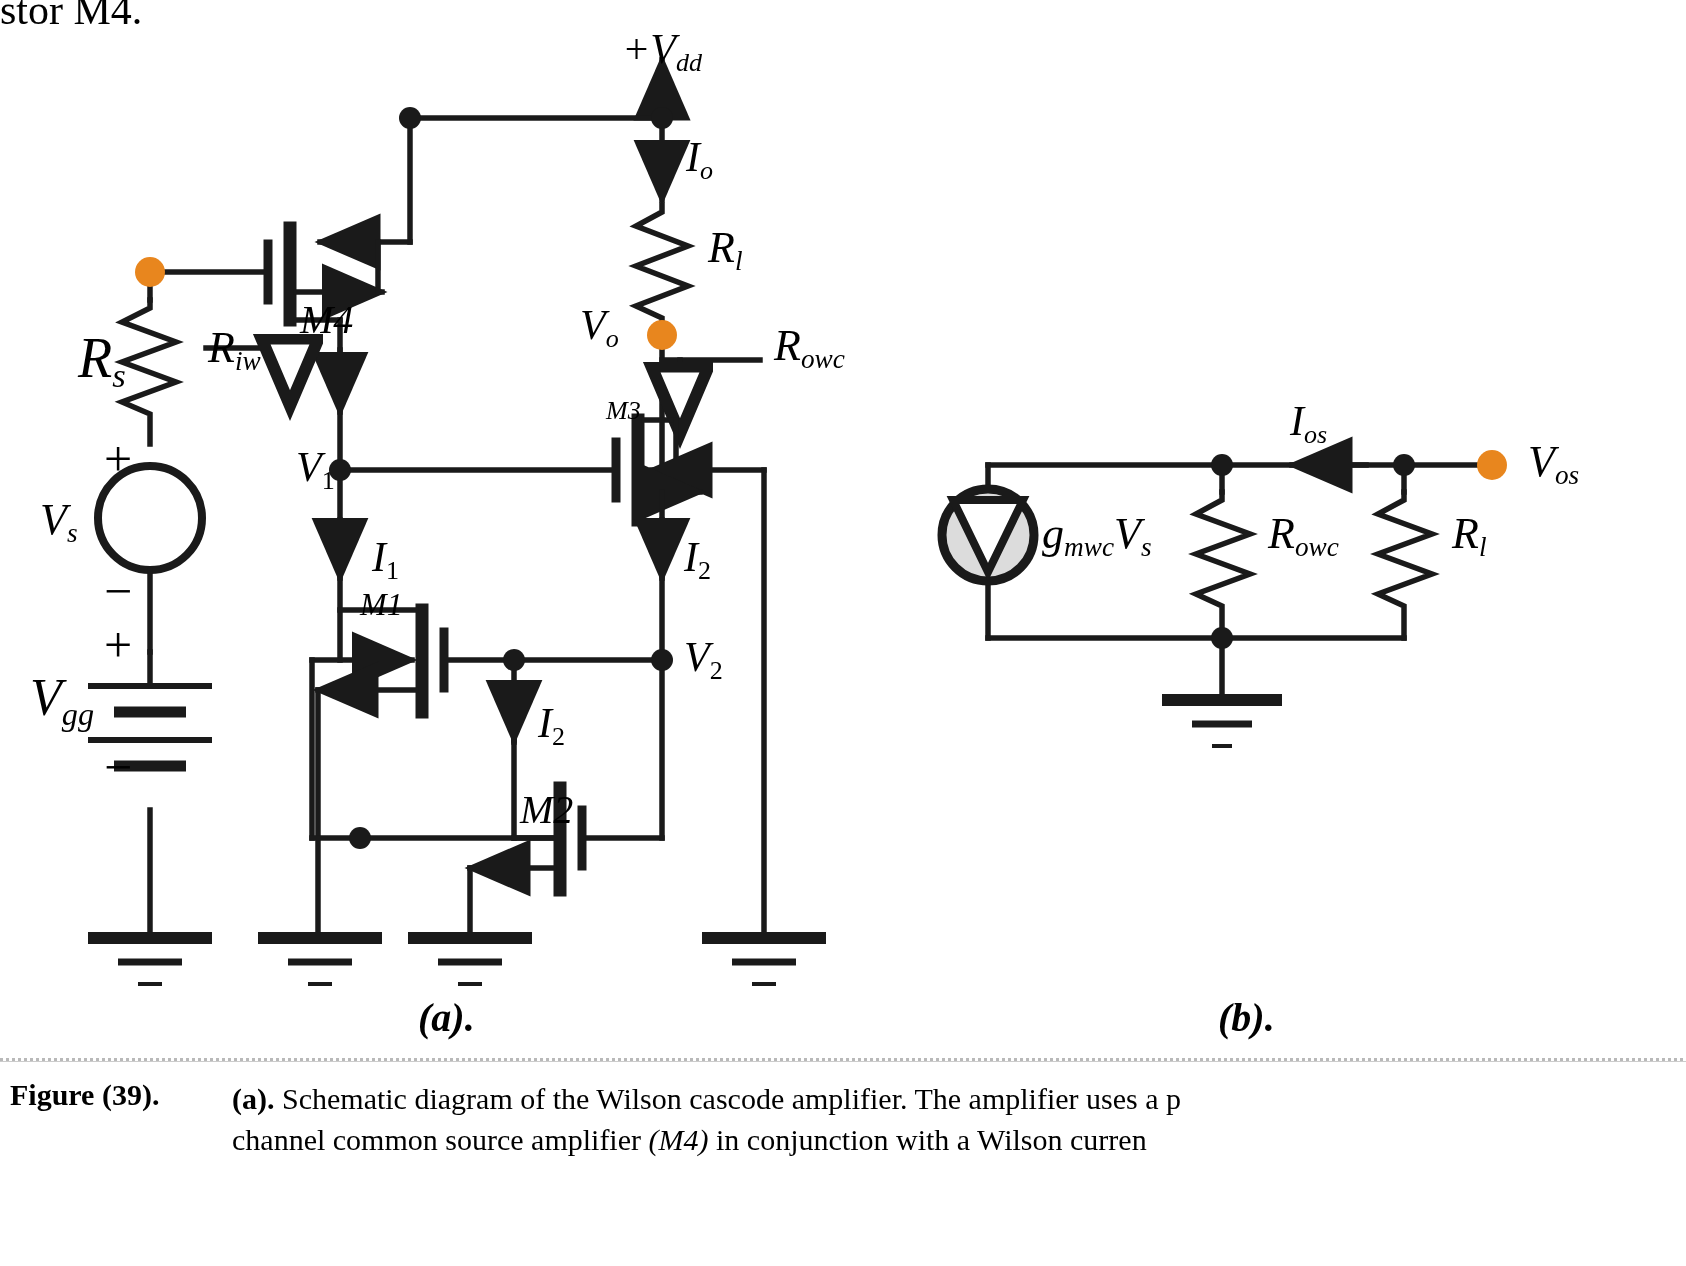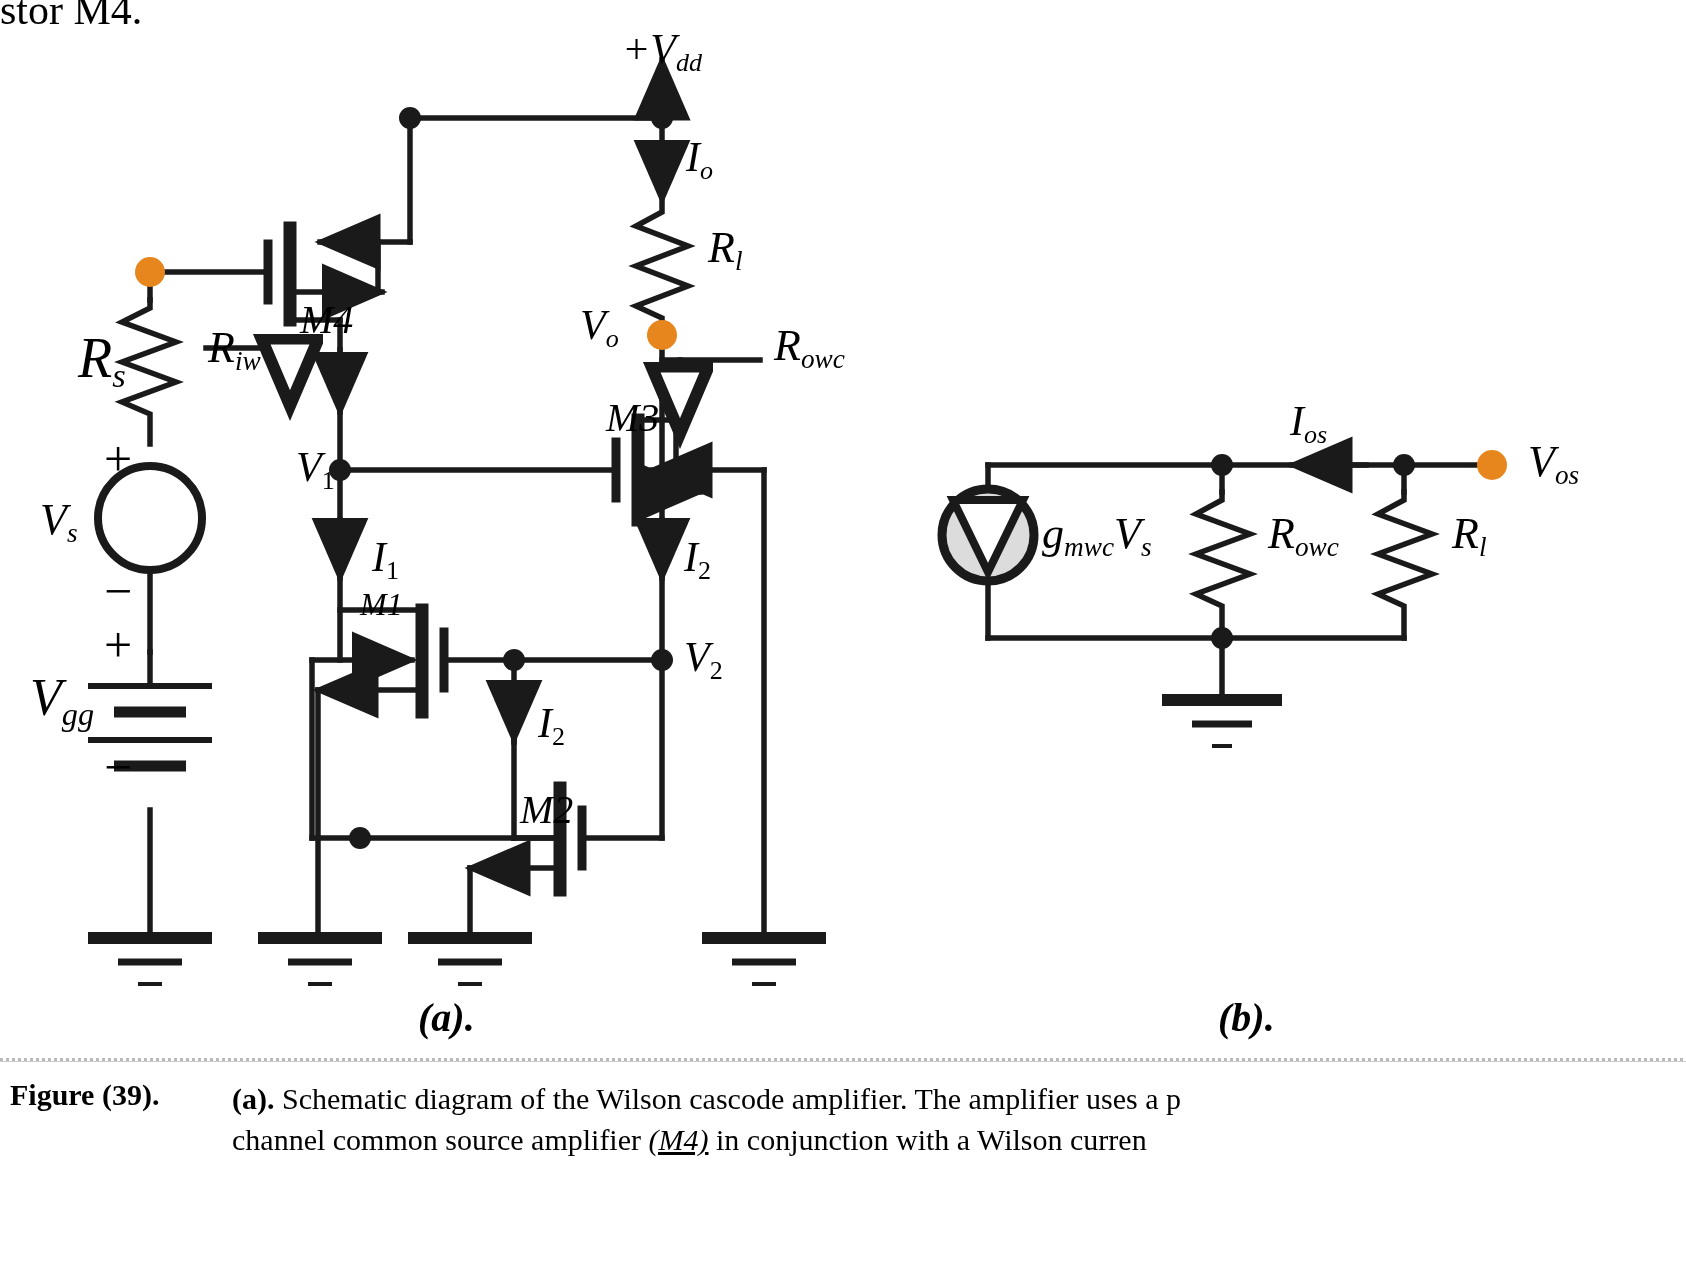--- a/index.html
+++ b/index.html
@@ -9,21 +9,21 @@
   .clipped-top{position:absolute;left:0;top:-14px;font-size:42px;font-family:"Liberation Serif",serif;color:#000;white-space:nowrap;}
   .lbl{position:absolute;color:#000;font-family:"Liberation Serif",serif;white-space:nowrap;line-height:1;}
   .it{font-style:italic;}
   .sub{font-size:0.62em;font-style:italic;vertical-align:-0.30em;}
   .subr{font-size:0.62em;font-style:normal;vertical-align:-0.30em;}
   .panel-lbl{font-style:italic;font-weight:bold;font-size:40px;}
   .cap{position:absolute;font-family:"Liberation Serif",serif;color:#000;}
   .cap-fig{font-weight:bold;font-size:30px;left:10px;top:1078px;}
   .cap-body{font-size:30px;left:232px;top:1078px;width:1460px;text-align:justify;line-height:1.38;}
   .cap-body b{font-weight:bold;}
-  .cap-body i{font-style:italic;text-decoration:underline;}
+  .cap-body i{font-style:italic;}
   .divider{position:absolute;left:0;top:1058px;width:1686px;height:3px;
      background:repeating-linear-gradient(to right,#b9b9b9 0 3px,#ffffff 3px 6px);}
   .divider2{position:absolute;left:0;top:1061px;width:1686px;height:1px;background:#cccccc;}
 </style>
 </head>
 <body>
 
 <div id="root">
 
   <div class="clipped-top"><span>stor M4.</span></div>
@@ -195,21 +195,21 @@
   <div class="lbl it" style="left:78px;top:330px;font-size:56px;"><span>R</span><span class="sub">s</span></div>
 
   <div class="lbl" style="left:104px;top:434px;font-size:50px;"><span>+</span></div>
   <div class="lbl it" style="left:40px;top:498px;font-size:44px;"><span>V</span><span class="sub">s</span></div>
   <div class="lbl" style="left:104px;top:566px;font-size:50px;"><span>−</span></div>
   <div class="lbl" style="left:104px;top:620px;font-size:50px;"><span>+</span></div>
   <div class="lbl it" style="left:30px;top:672px;font-size:52px;"><span>V</span><span class="sub">gg</span></div>
   <div class="lbl" style="left:104px;top:742px;font-size:50px;"><span>−</span></div>
 
   <div class="lbl it" style="left:300px;top:300px;font-size:40px;"><span>M4</span></div>
-  <div class="lbl it" style="left:606px;top:398px;font-size:40px;"><span>M3</span></div>
+  <div class="lbl it" style="left:606px;top:398px;font-size:26px;"><span>M3</span></div>
   <div class="lbl it" style="left:360px;top:588px;font-size:32px;"><span>M1</span></div>
   <div class="lbl it" style="left:520px;top:790px;font-size:40px;"><span>M2</span></div>
 
 
   <div class="lbl it" style="left:296px;top:446px;font-size:42px;"><span>V</span><span class="subr">1</span></div>
   <div class="lbl it" style="left:684px;top:636px;font-size:42px;"><span>V</span><span class="subr">2</span></div>
 
   <div class="lbl it" style="left:372px;top:536px;font-size:42px;"><span>I</span><span class="subr">1</span></div>
   <div class="lbl it" style="left:684px;top:536px;font-size:42px;"><span>I</span><span class="subr">2</span></div>
   <div class="lbl it" style="left:538px;top:702px;font-size:42px;"><span>I</span><span class="subr">2</span></div>

